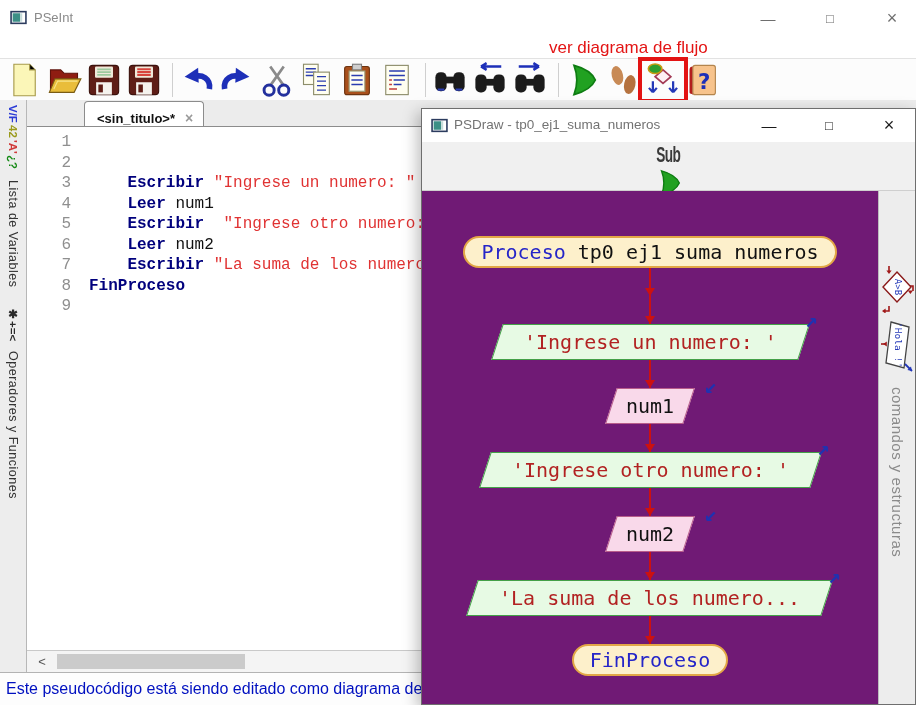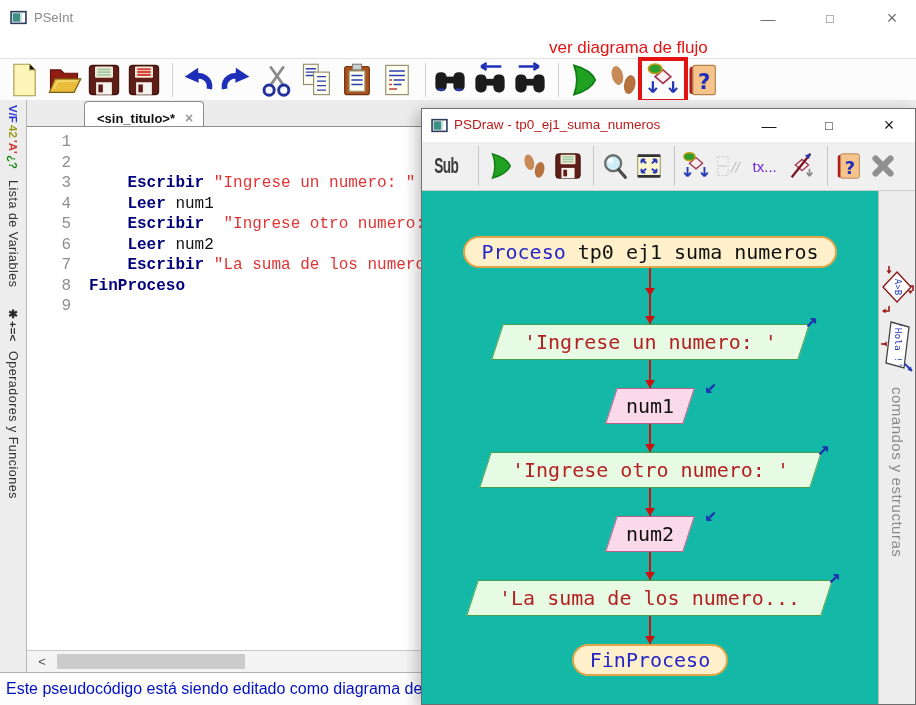--- a/index.html
+++ b/index.html
@@ -63,32 +63,32 @@
   #hs-thumb { position:absolute; left:30px; top:3px; width:188px; height:15px; background:#cbcbcb; }
 
   #statusbar { position:absolute; left:0; top:672px; right:0; height:33px; background:#fdfdfd;
                border-top:1px solid #b3b3b3; color:#0010c0; font-size:16px; line-height:31px;
                padding-left:6px; white-space:nowrap; overflow:hidden; }
 
   
   #psdraw { position:absolute; left:421px; top:108px; width:495px; height:597px; background:#fff;
             border:1px solid #6e6e6e; box-shadow:-4px 4px 14px rgba(0,0,0,.25); z-index:40; }
   #pd-titlebar { position:absolute; left:0; top:0; right:0; height:33px; background:#fff; }
-  #pd-title { position:absolute; left:32px; top:8px; font-size:13.5px; color:#b91c1c; }
+  #pd-title { position:absolute; left:32px; top:8px; font-size:13.5px; color:#737373; }
   #pd-ctl { right:16px; gap:40px; }
   #pd-ctl span { color:#1a1a1a; }
   #pd-toolbar { position:absolute; left:0; top:33px; right:0; height:49px; background:#f0f0f0;
-                border-bottom:1px solid #cfcfcf; display:flex; align-items:center; padding-left:5px; }
+                border-bottom:1px solid #cfcfcf; display:flex; align-items:center; padding-left:5px;flex-direction:column; }
   #pd-toolbar .tbi { width:30px; height:30px; }
   #pd-toolbar .tbsep { height:40px; background:#c6c6c6; }
   .tb-text { margin-right:6px; }
   .sub-text { font-size:22px; font-weight:bold; color:#3a3a3a; transform:scaleX(.62); letter-spacing:-1px; }
   .tx-text { font-size:15px; color:#6d28d9; padding:0 4px; }
 
-  #pd-canvas { position:absolute; left:0; top:82px; right:0; bottom:0; background:#14b8a6; overflow:hidden; }
+  #pd-canvas { position:absolute; left:0; top:82px; right:0; bottom:0; background:#701a75; overflow:hidden; }
   #flow-col { position:absolute; left:0; top:0; width:456px; display:flex; flex-direction:column;
               align-items:center; padding-top:45px; }
 
   .fnode { position:relative; font-family:"DejaVu Sans Mono",monospace; font-size:20px; line-height:26px;
            white-space:pre; flex:none; }
   .fnode .inner { display:block; }
   .f-kw { color:#2525c8; } .f-pl { color:#111; } .f-str { color:#b22222; }
   .pill { background:#fdf0cb; border:2px solid #e2a646; border-radius:18px; padding:1px 16px; }
   .rect { background:#fdfde1; border:1px solid #c3c36a; padding:4px 12px; }
   .out  { background:#e7fae4; border:1px solid #44a048; padding:4px 26px; transform:skewX(-18deg); }

